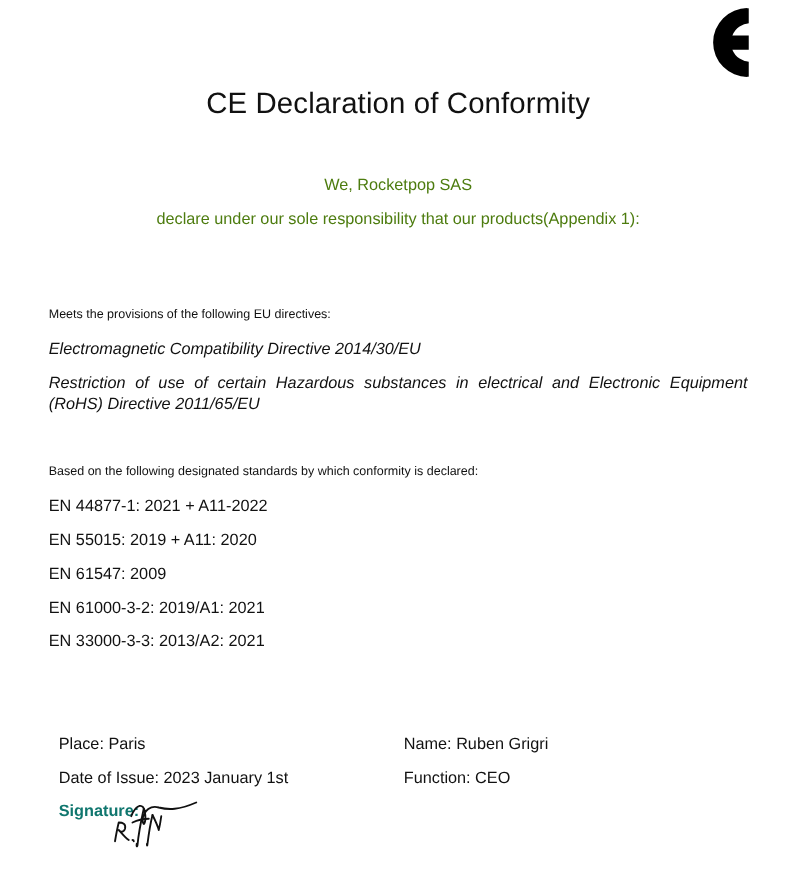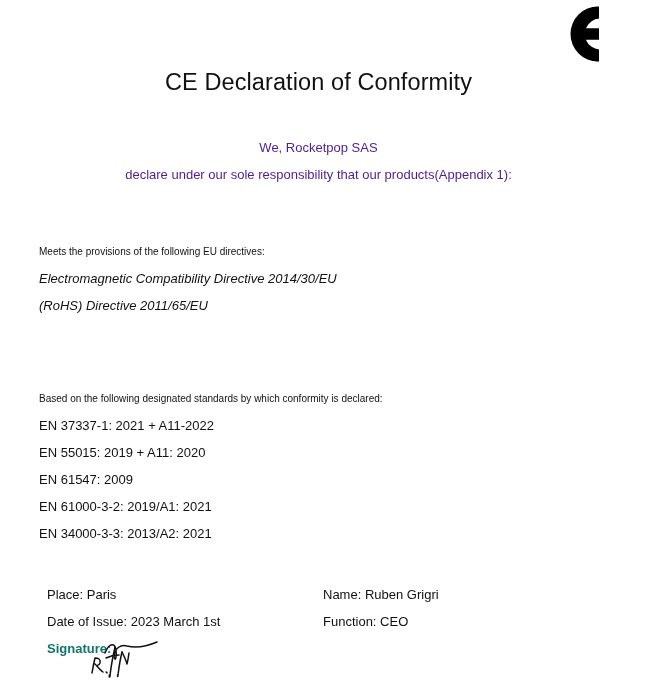--- a/index.html
+++ b/index.html
@@ -48,34 +48,34 @@
   .intro {
     position: absolute;
     left: 39px;
     top: 134px;
     width: 559px;
     text-align: center;
   }
   .intro .line {
     font-size: 13px;
     line-height: 27px;
-    color: #4c1d95;
+    color: #4d7c0f;
   }
 
   
   .section-directives {
     position: absolute;
     left: 39px;
     top: 243px;
     width: 559px;
   }
   .section-standards {
     position: absolute;
     left: 39px;
-    top: 390px;
+    top: 369px;
     width: 559px;
   }
   .lead {
     font-size: 10px;
     line-height: 18px;
     margin-bottom: 9px;
     color: #111111;
   }
   .directive {
     font-style: italic;
@@ -166,40 +166,41 @@
 
   <div class="intro">
     <div class="line">We, Rocketpop SAS</div>
     <div class="line">declare under our sole responsibility that our products(Appendix 1):</div>
   </div>
 
   <div class="section-directives">
     <div class="lead">Meets the provisions of the following EU directives:</div>
     <div class="directive">Electromagnetic Compatibility Directive 2014/30/EU</div>
     <div class="directive justify">
+      <span style="text-align:justify; text-align-last:justify;">Restriction of use of certain Hazardous substances in electrical and Electronic Equipment</span>
       <span>(RoHS) Directive 2011/65/EU</span>
     </div>
   </div>
 
   <div class="section-standards">
     <div class="lead">Based on the following designated standards by which conformity is declared:</div>
-    <div class="standard">EN 37337-1: 2021 + A11-2022</div>
+    <div class="standard">EN 44877-1: 2021 + A11-2022</div>
     <div class="standard">EN 55015: 2019 + A11: 2020</div>
     <div class="standard">EN 61547: 2009</div>
     <div class="standard">EN 61000-3-2: 2019/A1: 2021</div>
-    <div class="standard">EN 34000-3-3: 2013/A2: 2021</div>
+    <div class="standard">EN 33000-3-3: 2013/A2: 2021</div>
   </div>
 
   <div class="footer">
     <div class="footer-row">
       <div class="footer-col-left">Place: Paris</div>
       <div class="footer-col-right">Name: Ruben Grigri</div>
     </div>
     <div class="footer-row">
-      <div class="footer-col-left">Date of Issue: 2023 March 1st</div>
+      <div class="footer-col-left">Date of Issue: 2023 January 1st</div>
       <div class="footer-col-right">Function: CEO</div>
     </div>
     <div class="footer-row">
       <div class="signature-label">Signature:</div>
       <div class="signature-mark">
         <svg width="130" height="44" viewBox="0 0 130 44" xmlns="http://www.w3.org/2000/svg" fill="none" stroke="#111111" stroke-width="1.5" stroke-linecap="round" stroke-linejoin="round">
 
           <path d="M 14 19 C 18 9, 24 8, 25 16 C 26 23, 24 29, 23 22 C 24 14, 30 10, 36 12 C 44 14, 52 14, 66 8"></path>
 
           <path d="M 1 39 C 2 33, 3 28, 4 24 C 7 24, 10 25, 9 29 C 8 32, 5 32, 4 30 C 6 32, 9 36, 12 38"></path>

